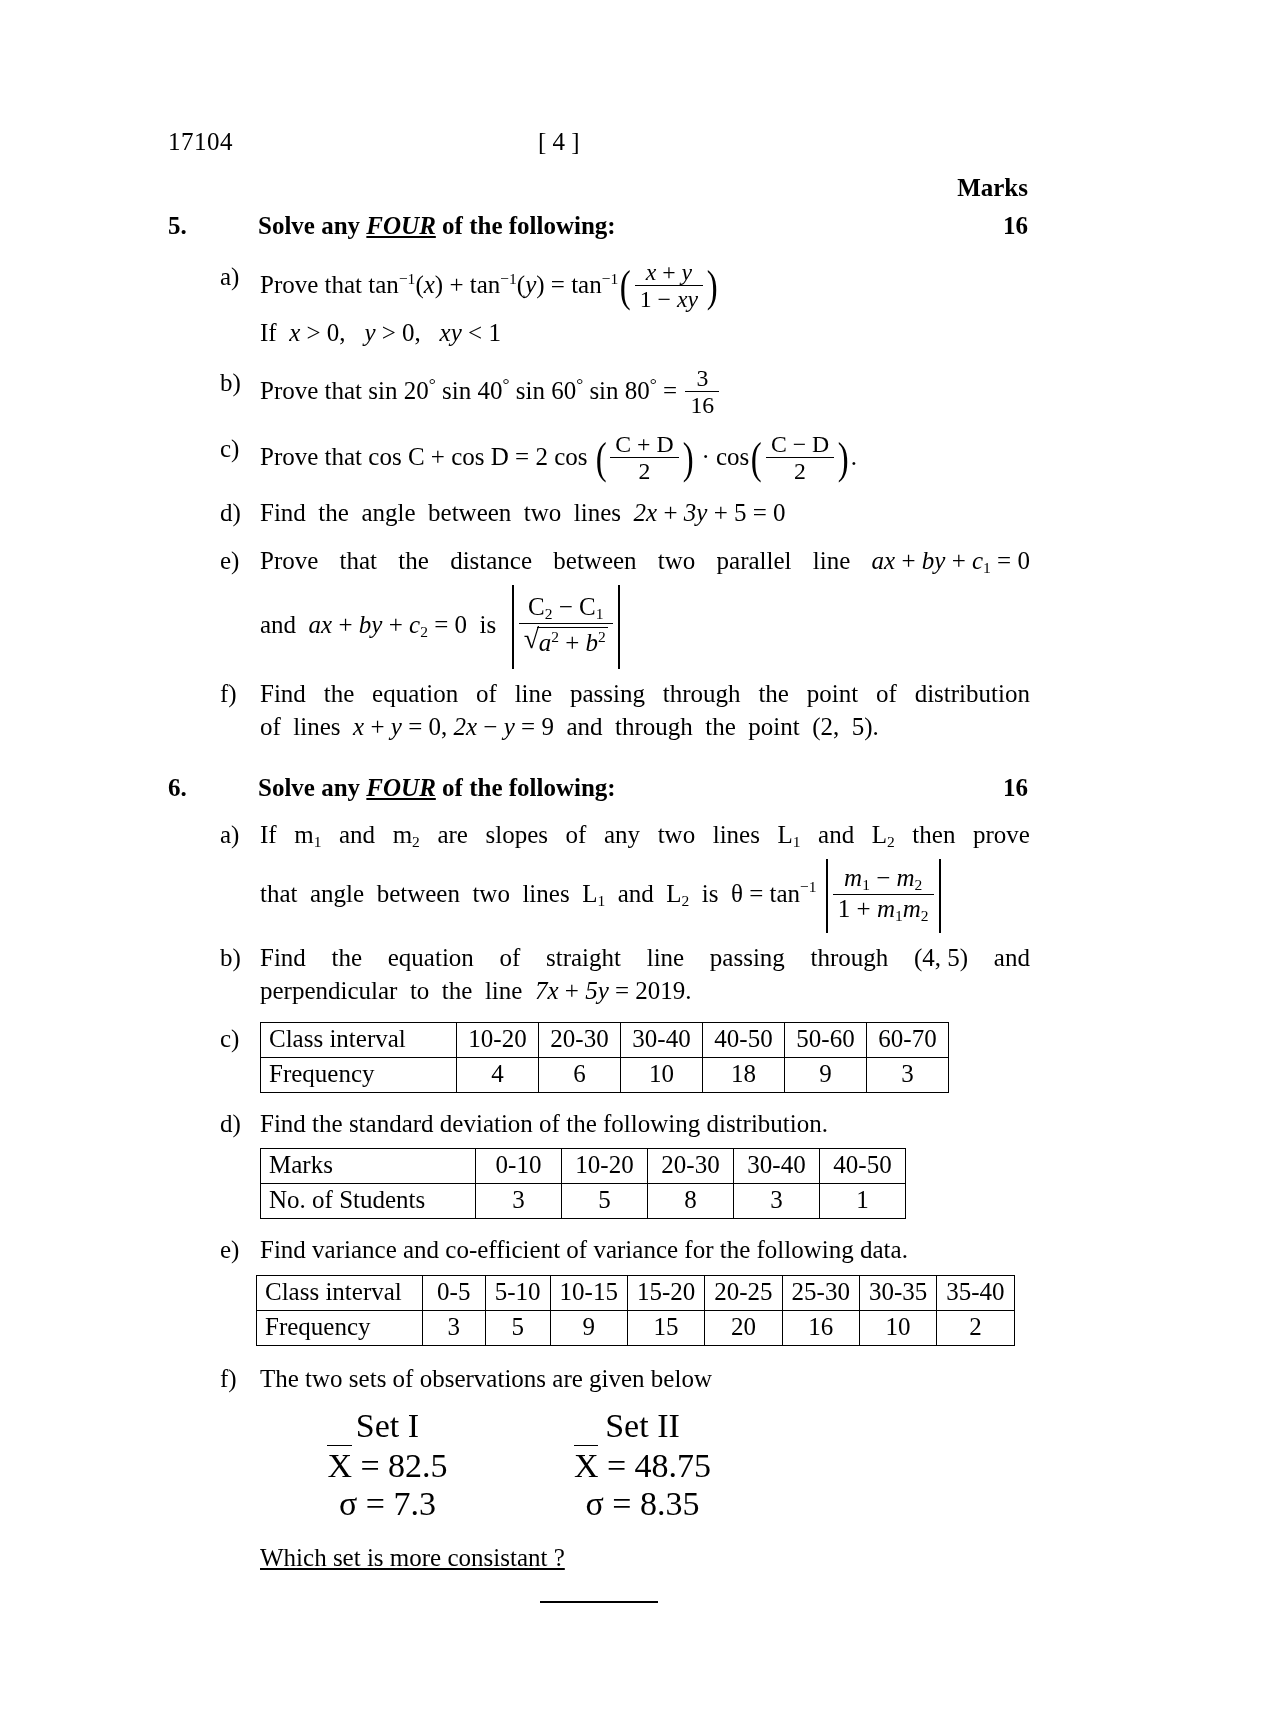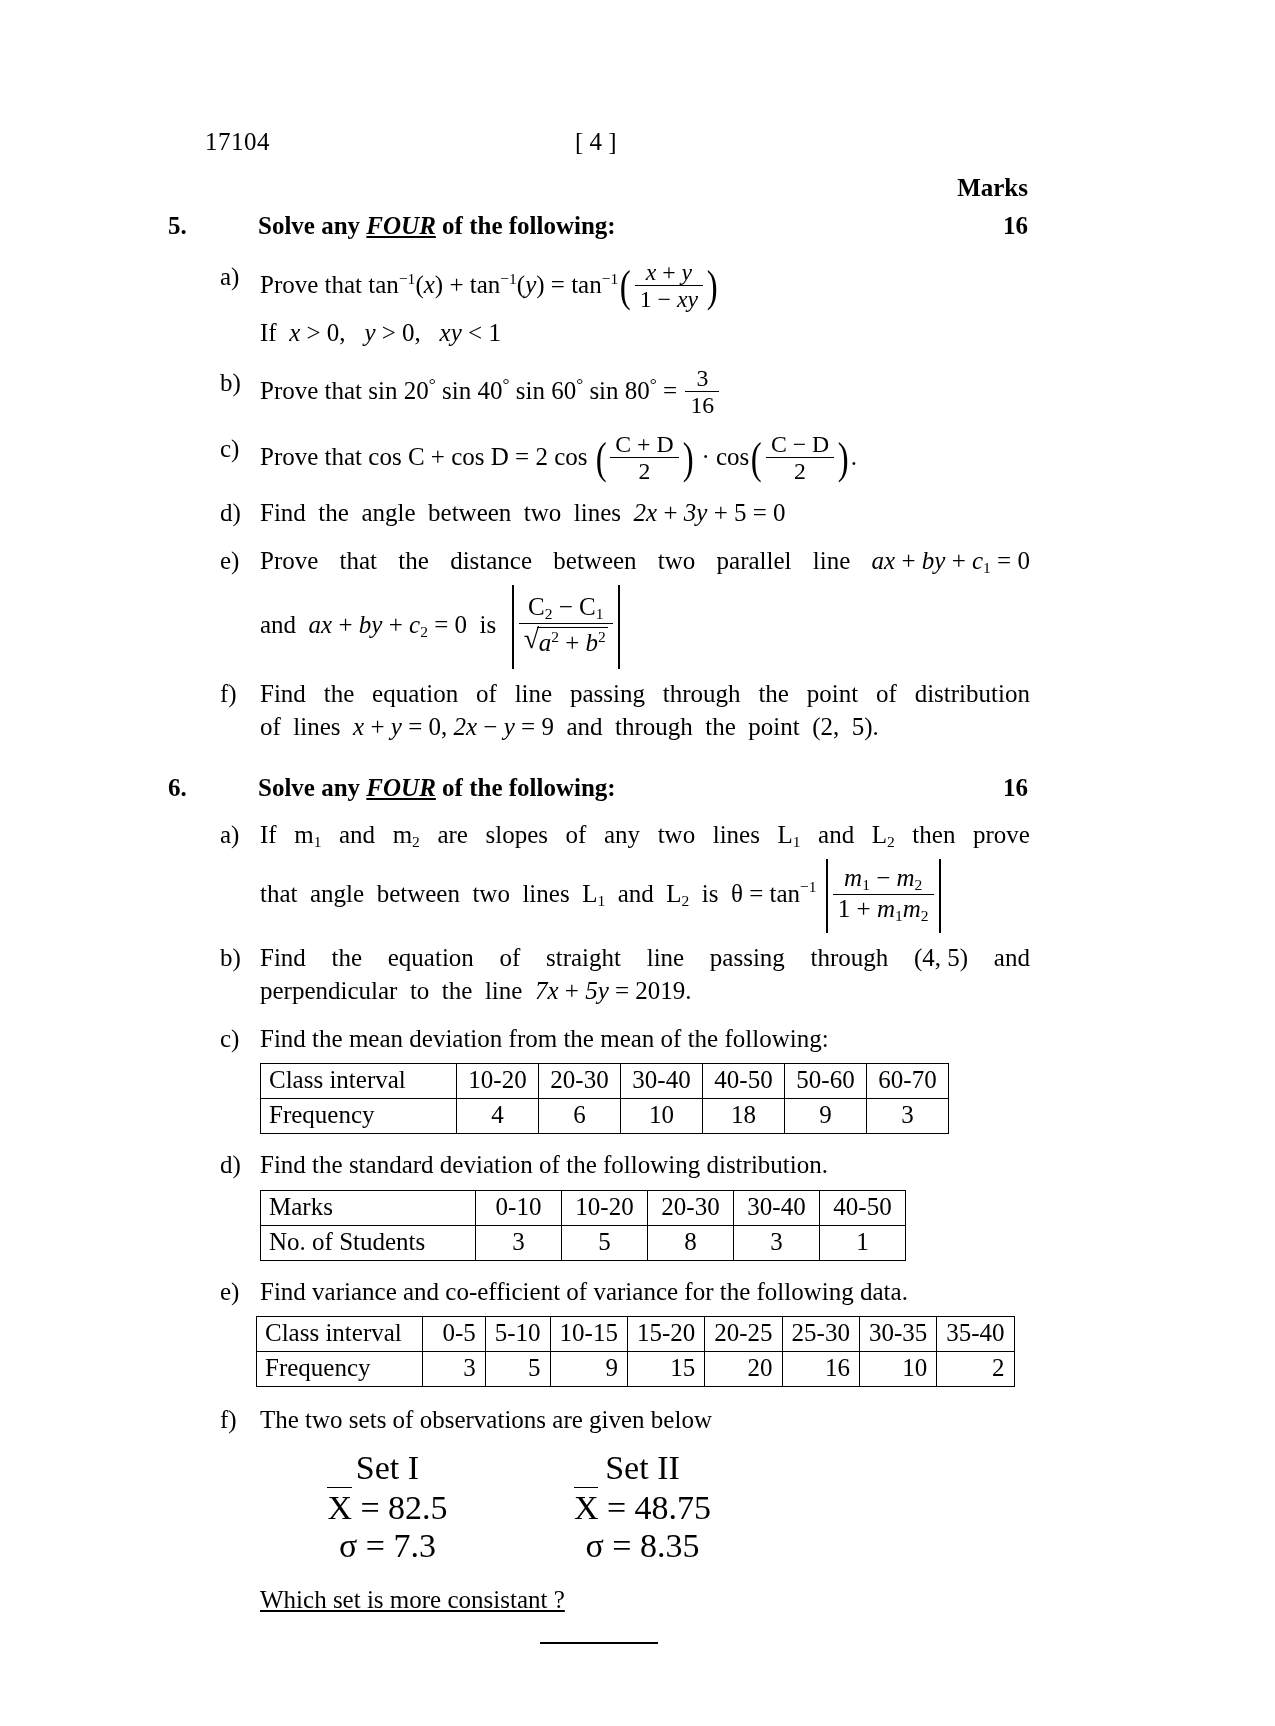--- a/index.html
+++ b/index.html
@@ -26,21 +26,20 @@
     left: 168px;
     top: 128px;
     width: 862px;
   }
 
   
   .hdr {
     position: relative;
     height: 34px;
     font-size: 25px;
-    margin-left: 37px;
   }
   .hdr .code { position: absolute; left: 0; top: 0; letter-spacing: .5px; }
   .hdr .pageno { position: absolute; left: 370px; top: 0; }
   .marks-label {
     text-align: right;
     font-weight: bold;
     font-size: 25px;
     margin-top: 12px;
     padding-right: 2px;
   }
@@ -160,21 +159,21 @@
     text-align: left;
     padding-left: 8px;
     padding-right: 20px;
   }
   .tblwrap { padding-left: 92px; }
   .tblwrap.t1 td.rowhead { min-width: 196px; }
   .tblwrap.t1 td.c { min-width: 82px; }
   .tblwrap.t2 td.rowhead { min-width: 215px; }
   .tblwrap.t2 td.c { min-width: 86px; }
   .tblwrap.t3 td.rowhead { min-width: 158px; }
-  .tblwrap.t3 td.c { min-width: 63px; text-align: right; }
+  .tblwrap.t3 td.c { min-width: 63px; }
 
   
   .sets {
     position: relative;
     padding-left: 92px;
     margin-top: 12px;
     font-size: 34px;
   }
   .setrow { display: flex; }
   .setcol { width: 255px; text-align: center; }
@@ -341,21 +340,20 @@
             <span>(4,&nbsp;5)</span>
             <span>and</span>
         </span>
         <span class="line">
           perpendicular&nbsp; to&nbsp; the&nbsp; line&nbsp; <span class="mi">7x</span> + <span class="mi">5y</span> = 2019.
         </span>
       </div>
 
       <div class="item" style="margin-top:14px;">
         <span class="lbl">c)</span>
-        <span class="line">Find  the  mean  deviation  from  the  mean  of  the  following:</span>
       </div>
       <div class="tblwrap t1">
         <table class="dt">
           <tbody>
             <tr>
               <td class="rowhead">Class  interval</td>
               <td class="c">10-20</td>
               <td class="c">20-30</td>
               <td class="c">30-40</td>
               <td class="c">40-50</td>

